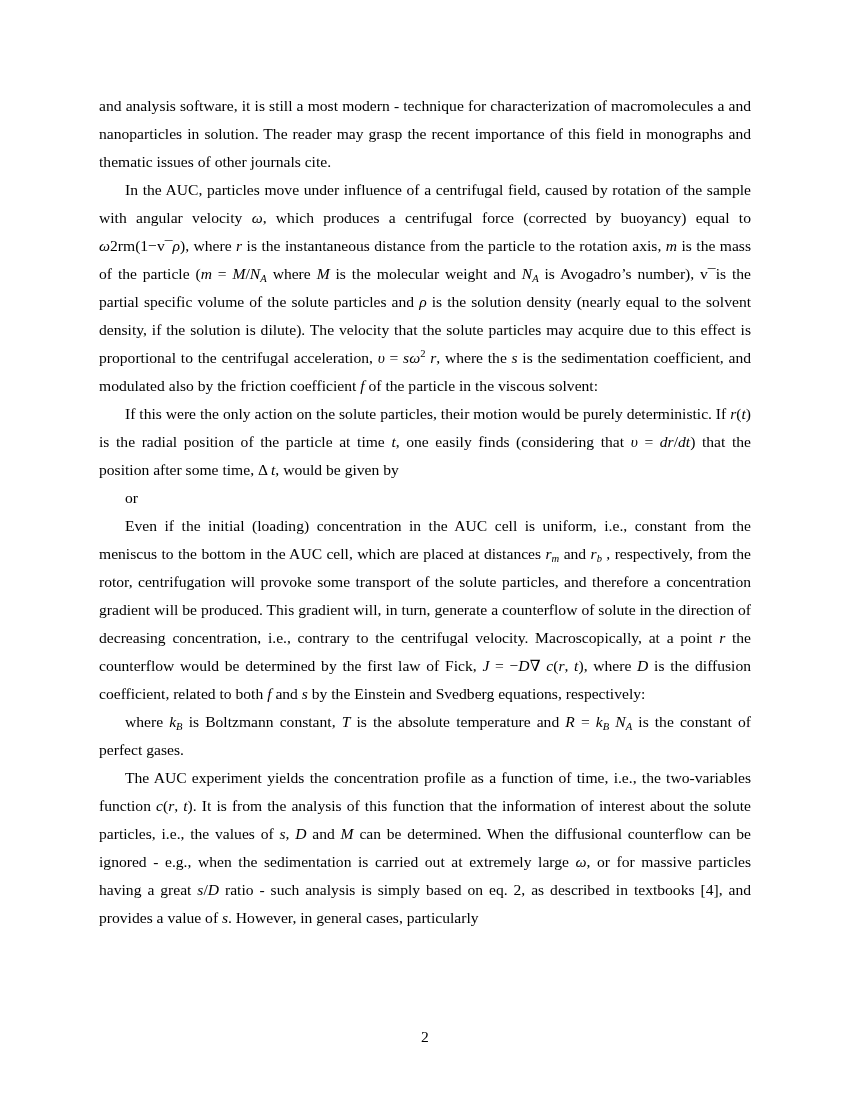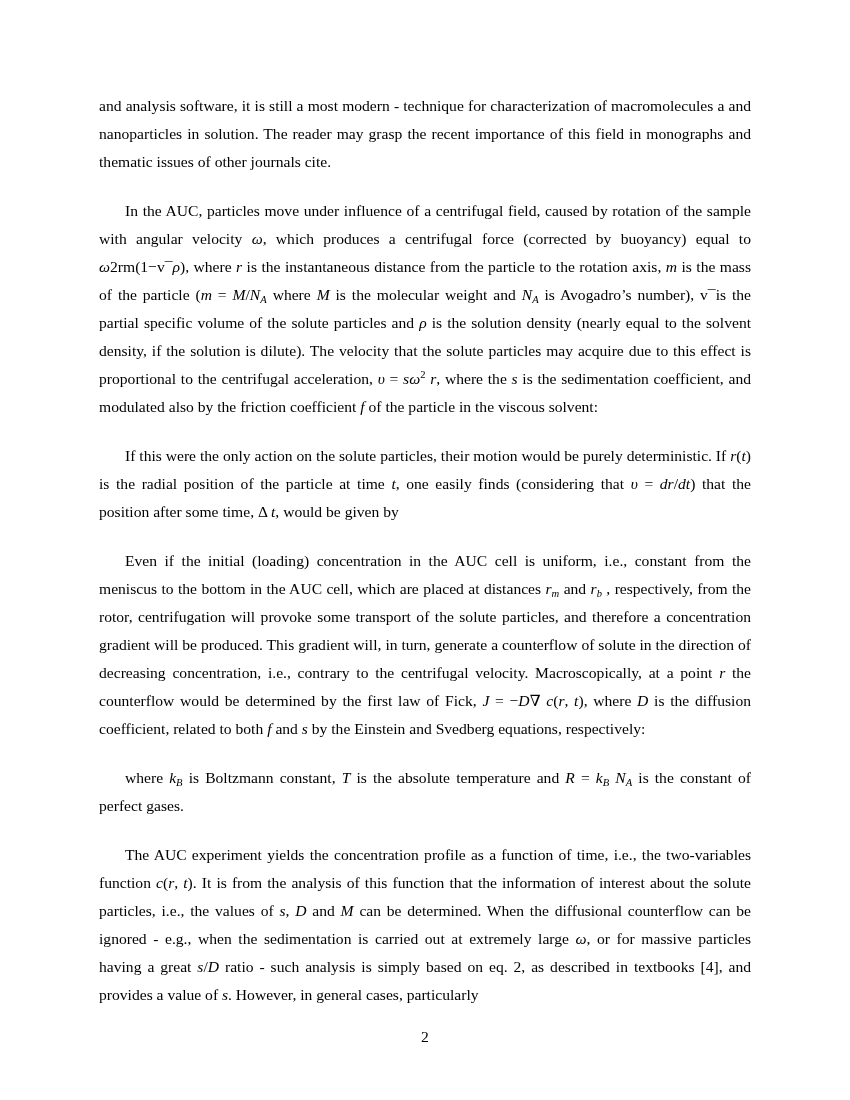--- a/index.html
+++ b/index.html
@@ -25,21 +25,20 @@
     font-size: 15.6px;
     line-height: 28px;
     text-align: justify;
   }
   .para {
     margin: 0;
     padding: 0;
   }
   .para.indent {
     text-indent: 26px;
-    margin-top: 21px;
   }
   .i {
     font-style: italic;
   }
   .sub {
     font-size: 0.68em;
     vertical-align: -0.25em;
     line-height: 0;
   }
   .sup {
@@ -61,18 +60,19 @@
   }
 </style>
 </head>
 <body>
 
 <div class="page">
   <div class="content">
       <p class="para"><span>and analysis software, it is still a most modern - technique for characterization of macromolecules a and nanoparticles in solution. The reader may grasp the recent importance of this field in monographs and thematic issues of other journals cite.</span></p>
       <p class="para indent"><span>In the AUC, particles move under influence of a centrifugal field, caused by rotation of the sample with angular velocity </span><span class="i">ω</span><span>, which produces a centrifugal force (corrected by buoyancy) equal to </span><span class="i">ω</span><span>2rm(1−v¯</span><span class="i">ρ</span><span>), where </span><span class="i">r</span><span> is the instantaneous distance from the particle to the rotation axis, </span><span class="i">m</span><span> is the mass of the particle (</span><span class="i">m</span><span> = </span><span class="i">M</span><span>/</span><span class="i">N</span><span class="i sub">A</span><span> where </span><span class="i">M</span><span> is the molecular weight and </span><span class="i">N</span><span class="i sub">A</span><span> is Avogadro’s number), v¯is the partial specific volume of the solute particles and </span><span class="i">ρ</span><span> is the solution density (nearly equal to the solvent density, if the solution is dilute). The velocity that the solute particles may acquire due to this effect is proportional to the centrifugal acceleration, </span><span class="i">υ</span><span> = </span><span class="i">sω</span><span class="sup">2</span><span> </span><span class="i">r</span><span>, where the </span><span class="i">s</span><span> is the sedimentation coefficient, and modulated also by the friction coefficient </span><span class="i">f</span><span> of the particle in the viscous solvent:</span></p>
       <p class="para indent"><span>If this were the only action on the solute particles, their motion would be purely deterministic. If </span><span class="i">r</span><span>(</span><span class="i">t</span><span>) is the radial position of the particle at time </span><span class="i">t</span><span>, one easily finds (considering that </span><span class="i">υ</span><span> = </span><span class="i">dr</span><span>/</span><span class="i">dt</span><span>) that the position after some time, Δ </span><span class="i">t</span><span>, would be given by</span></p>
+      <p class="para indent"><span>or</span></p>
       <p class="para indent"><span>Even if the initial (loading) concentration in the AUC cell is uniform, i.e., constant from the meniscus to the bottom in the AUC cell, which are placed at distances </span><span class="i">r</span><span class="i sub">m</span><span> and </span><span class="i">r</span><span class="i sub">b</span><span> , respectively, from the rotor, centrifugation will provoke some transport of the solute particles, and therefore a concentration gradient will be produced. This gradient will, in turn, generate a counterflow of solute in the direction of decreasing concentration, i.e., contrary to the centrifugal velocity. Macroscopically, at a point </span><span class="i">r</span><span> the counterflow would be determined by the first law of Fick, </span><span class="i">J</span><span> = −</span><span class="i">D</span><span>∇ </span><span class="i">c</span><span>(</span><span class="i">r</span><span>, </span><span class="i">t</span><span>), where </span><span class="i">D</span><span> is the diffusion coefficient, related to both </span><span class="i">f</span><span> and </span><span class="i">s</span><span> by the Einstein and Svedberg equations, respectively:</span></p>
       <p class="para indent"><span>where </span><span class="i">k</span><span class="i sub">B</span><span> is Boltzmann constant, </span><span class="i">T</span><span> is the absolute temperature and </span><span class="i">R</span><span> = </span><span class="i">k</span><span class="i sub">B</span><span> </span><span class="i">N</span><span class="i sub">A</span><span> is the constant of perfect gases.</span></p>
       <p class="para indent"><span>The AUC experiment yields the concentration profile as a function of time, i.e., the two-variables function </span><span class="i">c</span><span>(</span><span class="i">r</span><span>, </span><span class="i">t</span><span>). It is from the analysis of this function that the information of interest about the solute particles, i.e., the values of </span><span class="i">s</span><span>, </span><span class="i">D</span><span> and </span><span class="i">M</span><span> can be determined. When the diffusional counterflow can be ignored - e.g., when the sedimentation is carried out at extremely large </span><span class="i">ω</span><span>, or for massive particles having a great </span><span class="i">s</span><span>/</span><span class="i">D</span><span> ratio - such analysis is simply based on eq. 2, as described in textbooks [4], and provides a value of </span><span class="i">s</span><span>. However, in general cases, particularly</span></p>
     </div>
   <div class="page-number">2</div>
 </div>
 
 </body></html>

